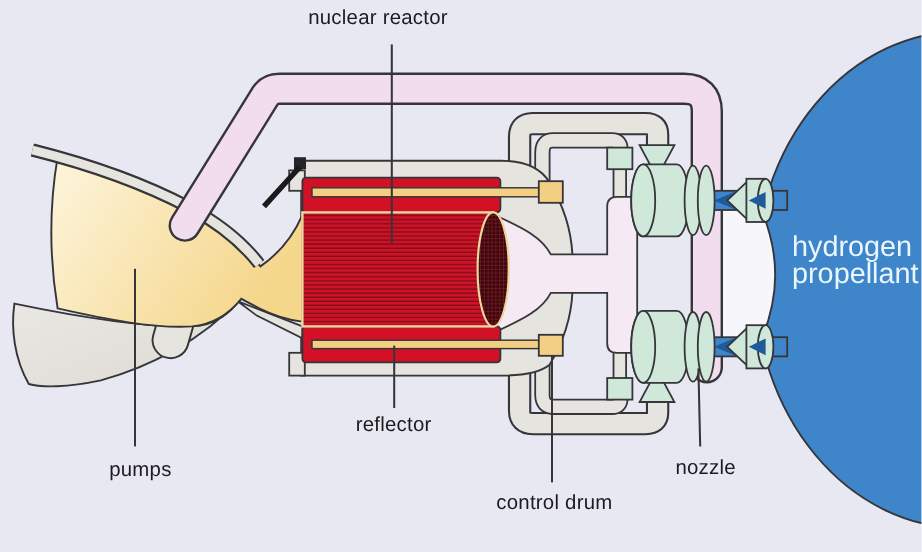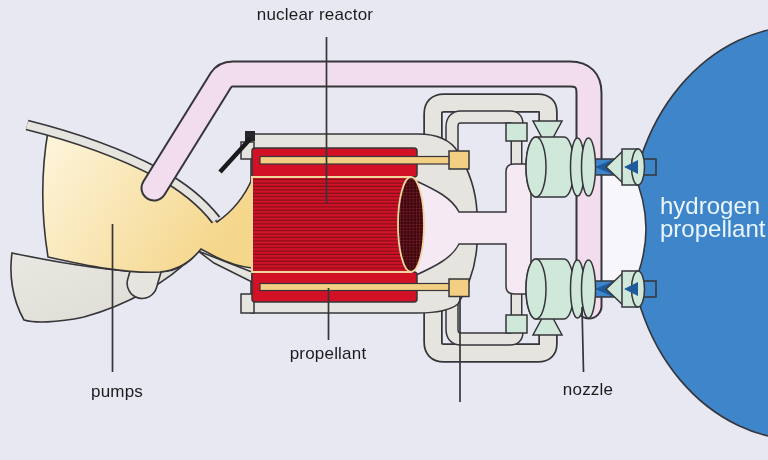--- a/index.html
+++ b/index.html
@@ -135,16 +135,17 @@
 
   <line class="leader" x1="326.5" y1="37" x2="326.5" y2="203"></line>
   <line class="leader" x1="112.5" y1="224" x2="112.5" y2="372"></line>
   <line class="leader" x1="328.5" y1="288" x2="328.5" y2="340"></line>
   <line class="leader" x1="460" y1="296" x2="460" y2="402"></line>
   <line class="leader" x1="582" y1="307" x2="583.5" y2="372"></line>
 </svg>
 
   <div class="lbl" style="left:315px;top:5px">nuclear reactor</div>
   <div class="lbl" style="left:117px;top:382px">pumps</div>
-  <div class="lbl" style="left:328px;top:344px">propellant</div>
+  <div class="lbl" style="left:328px;top:344px">reflector</div>
+  <div class="lbl" style="left:462px;top:409px">control drum</div>
   <div class="lbl" style="left:588px;top:380px">nozzle</div>
   <div class="tank-lbl">hydrogen propellant</div>
 </div>
 
 </body></html>

